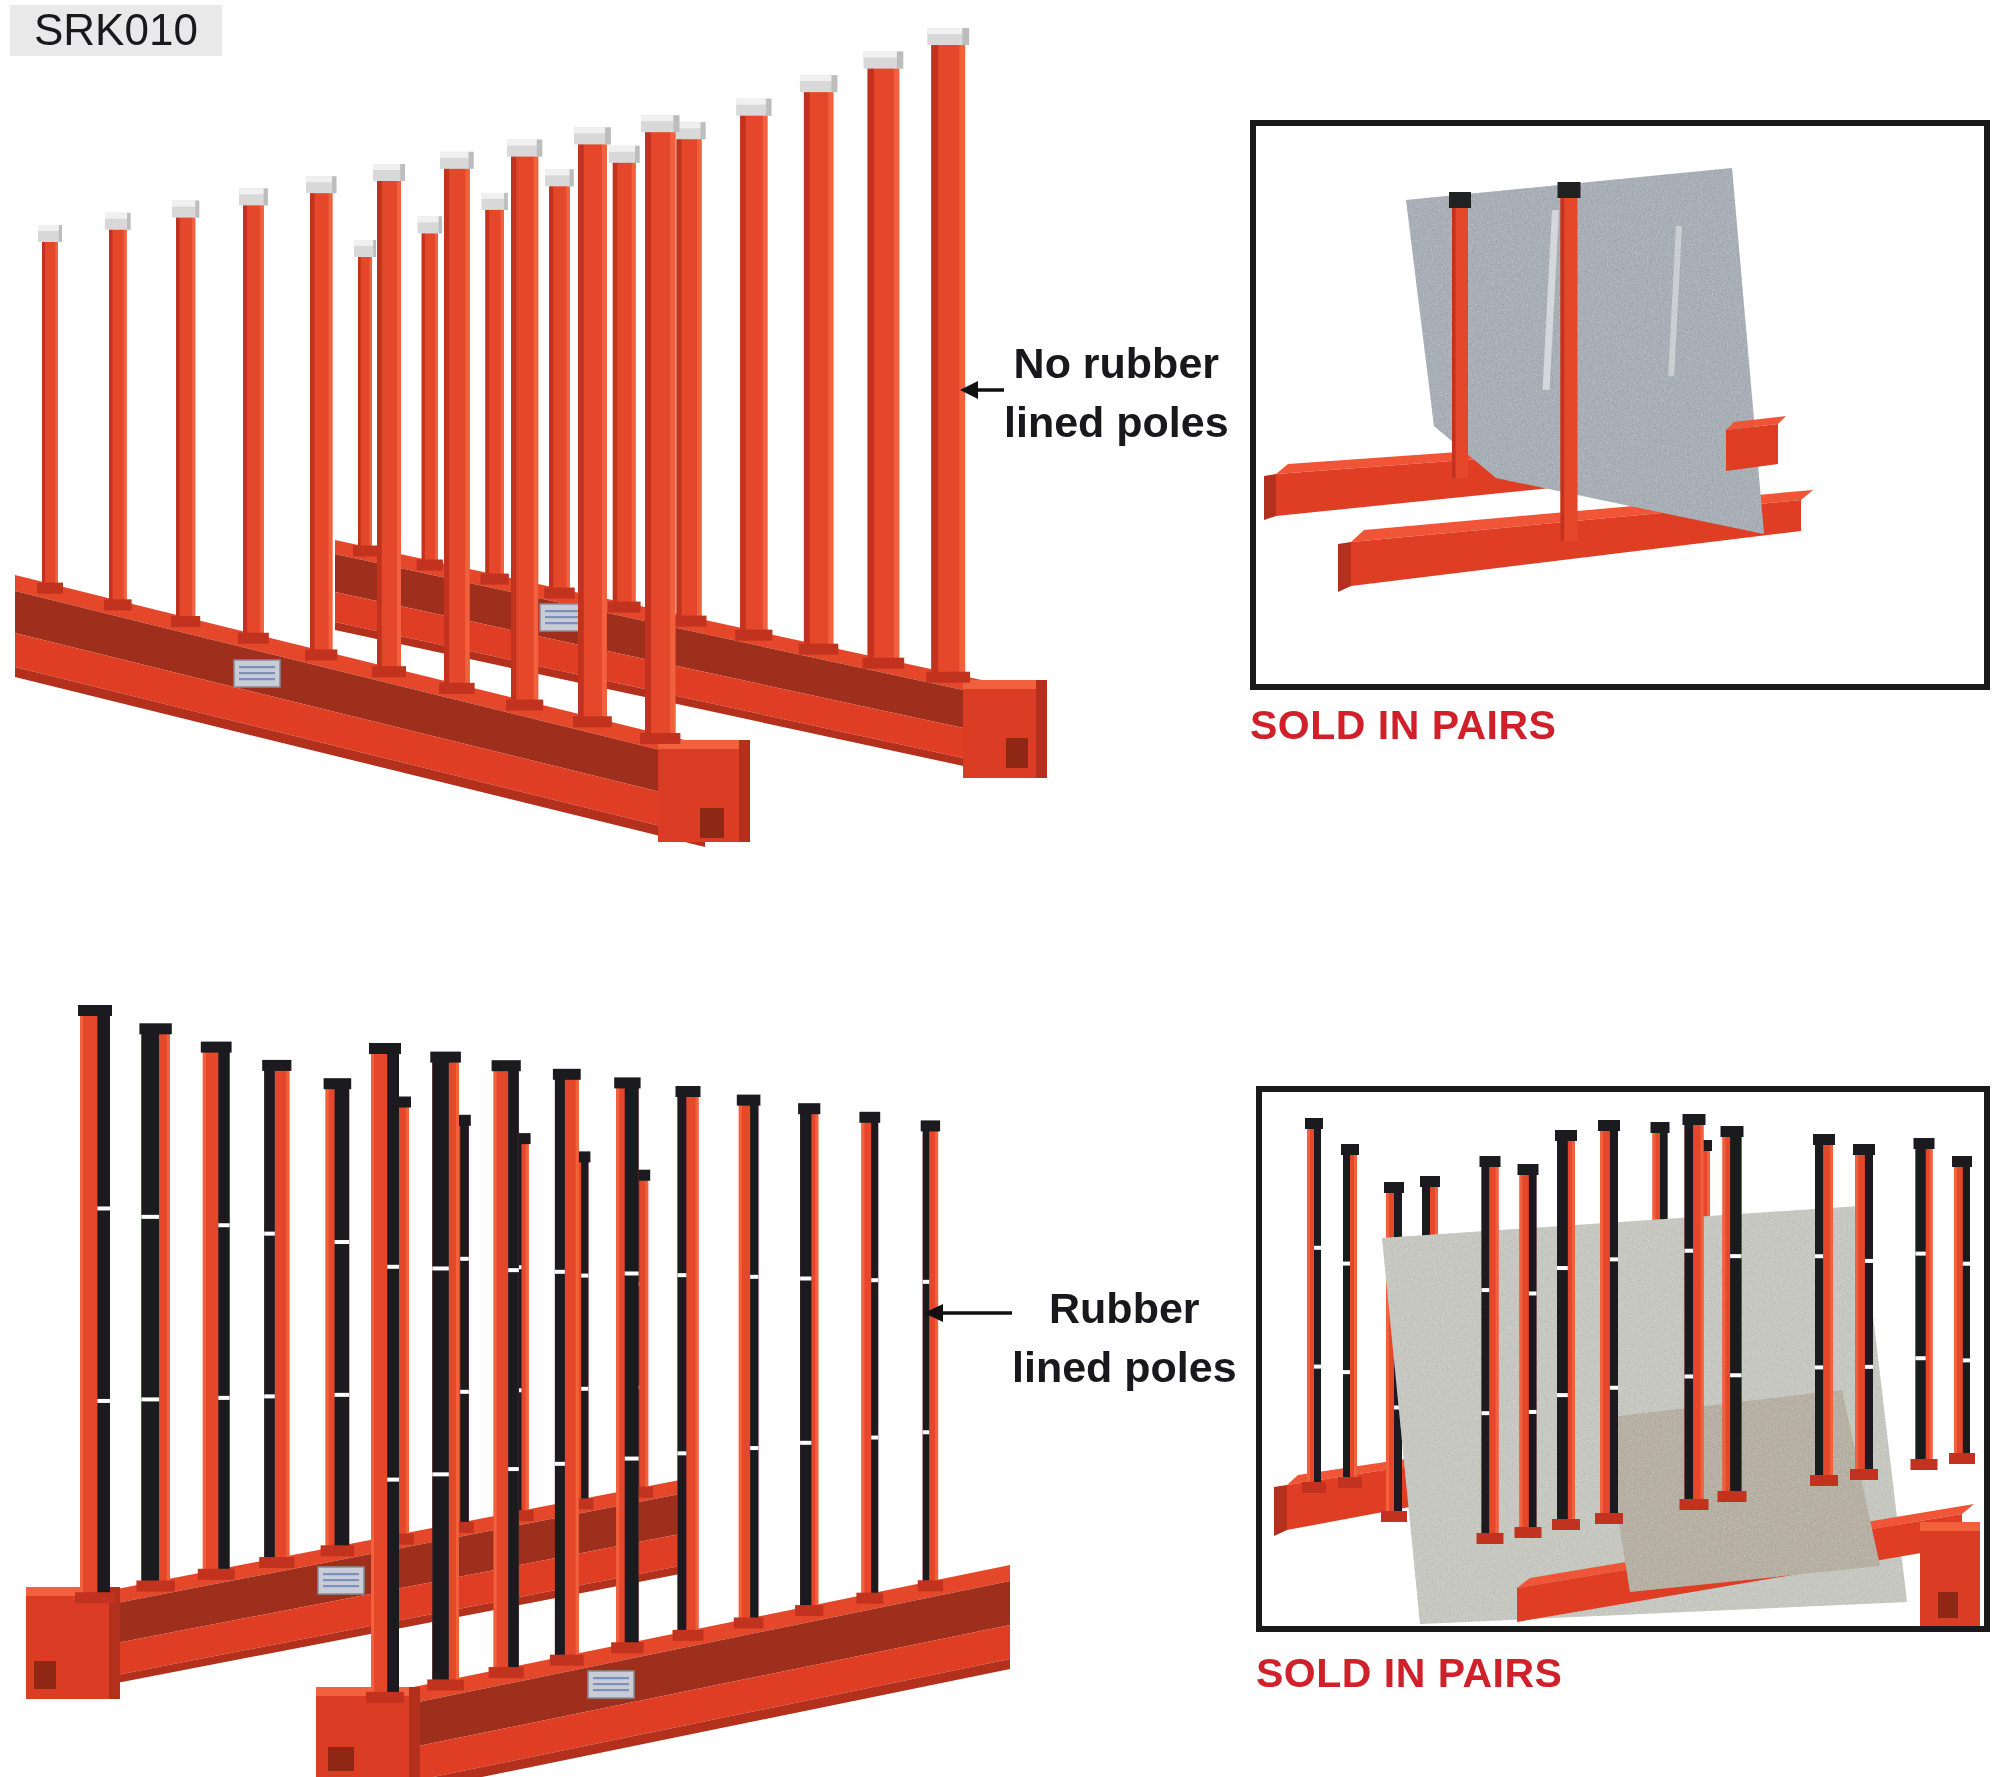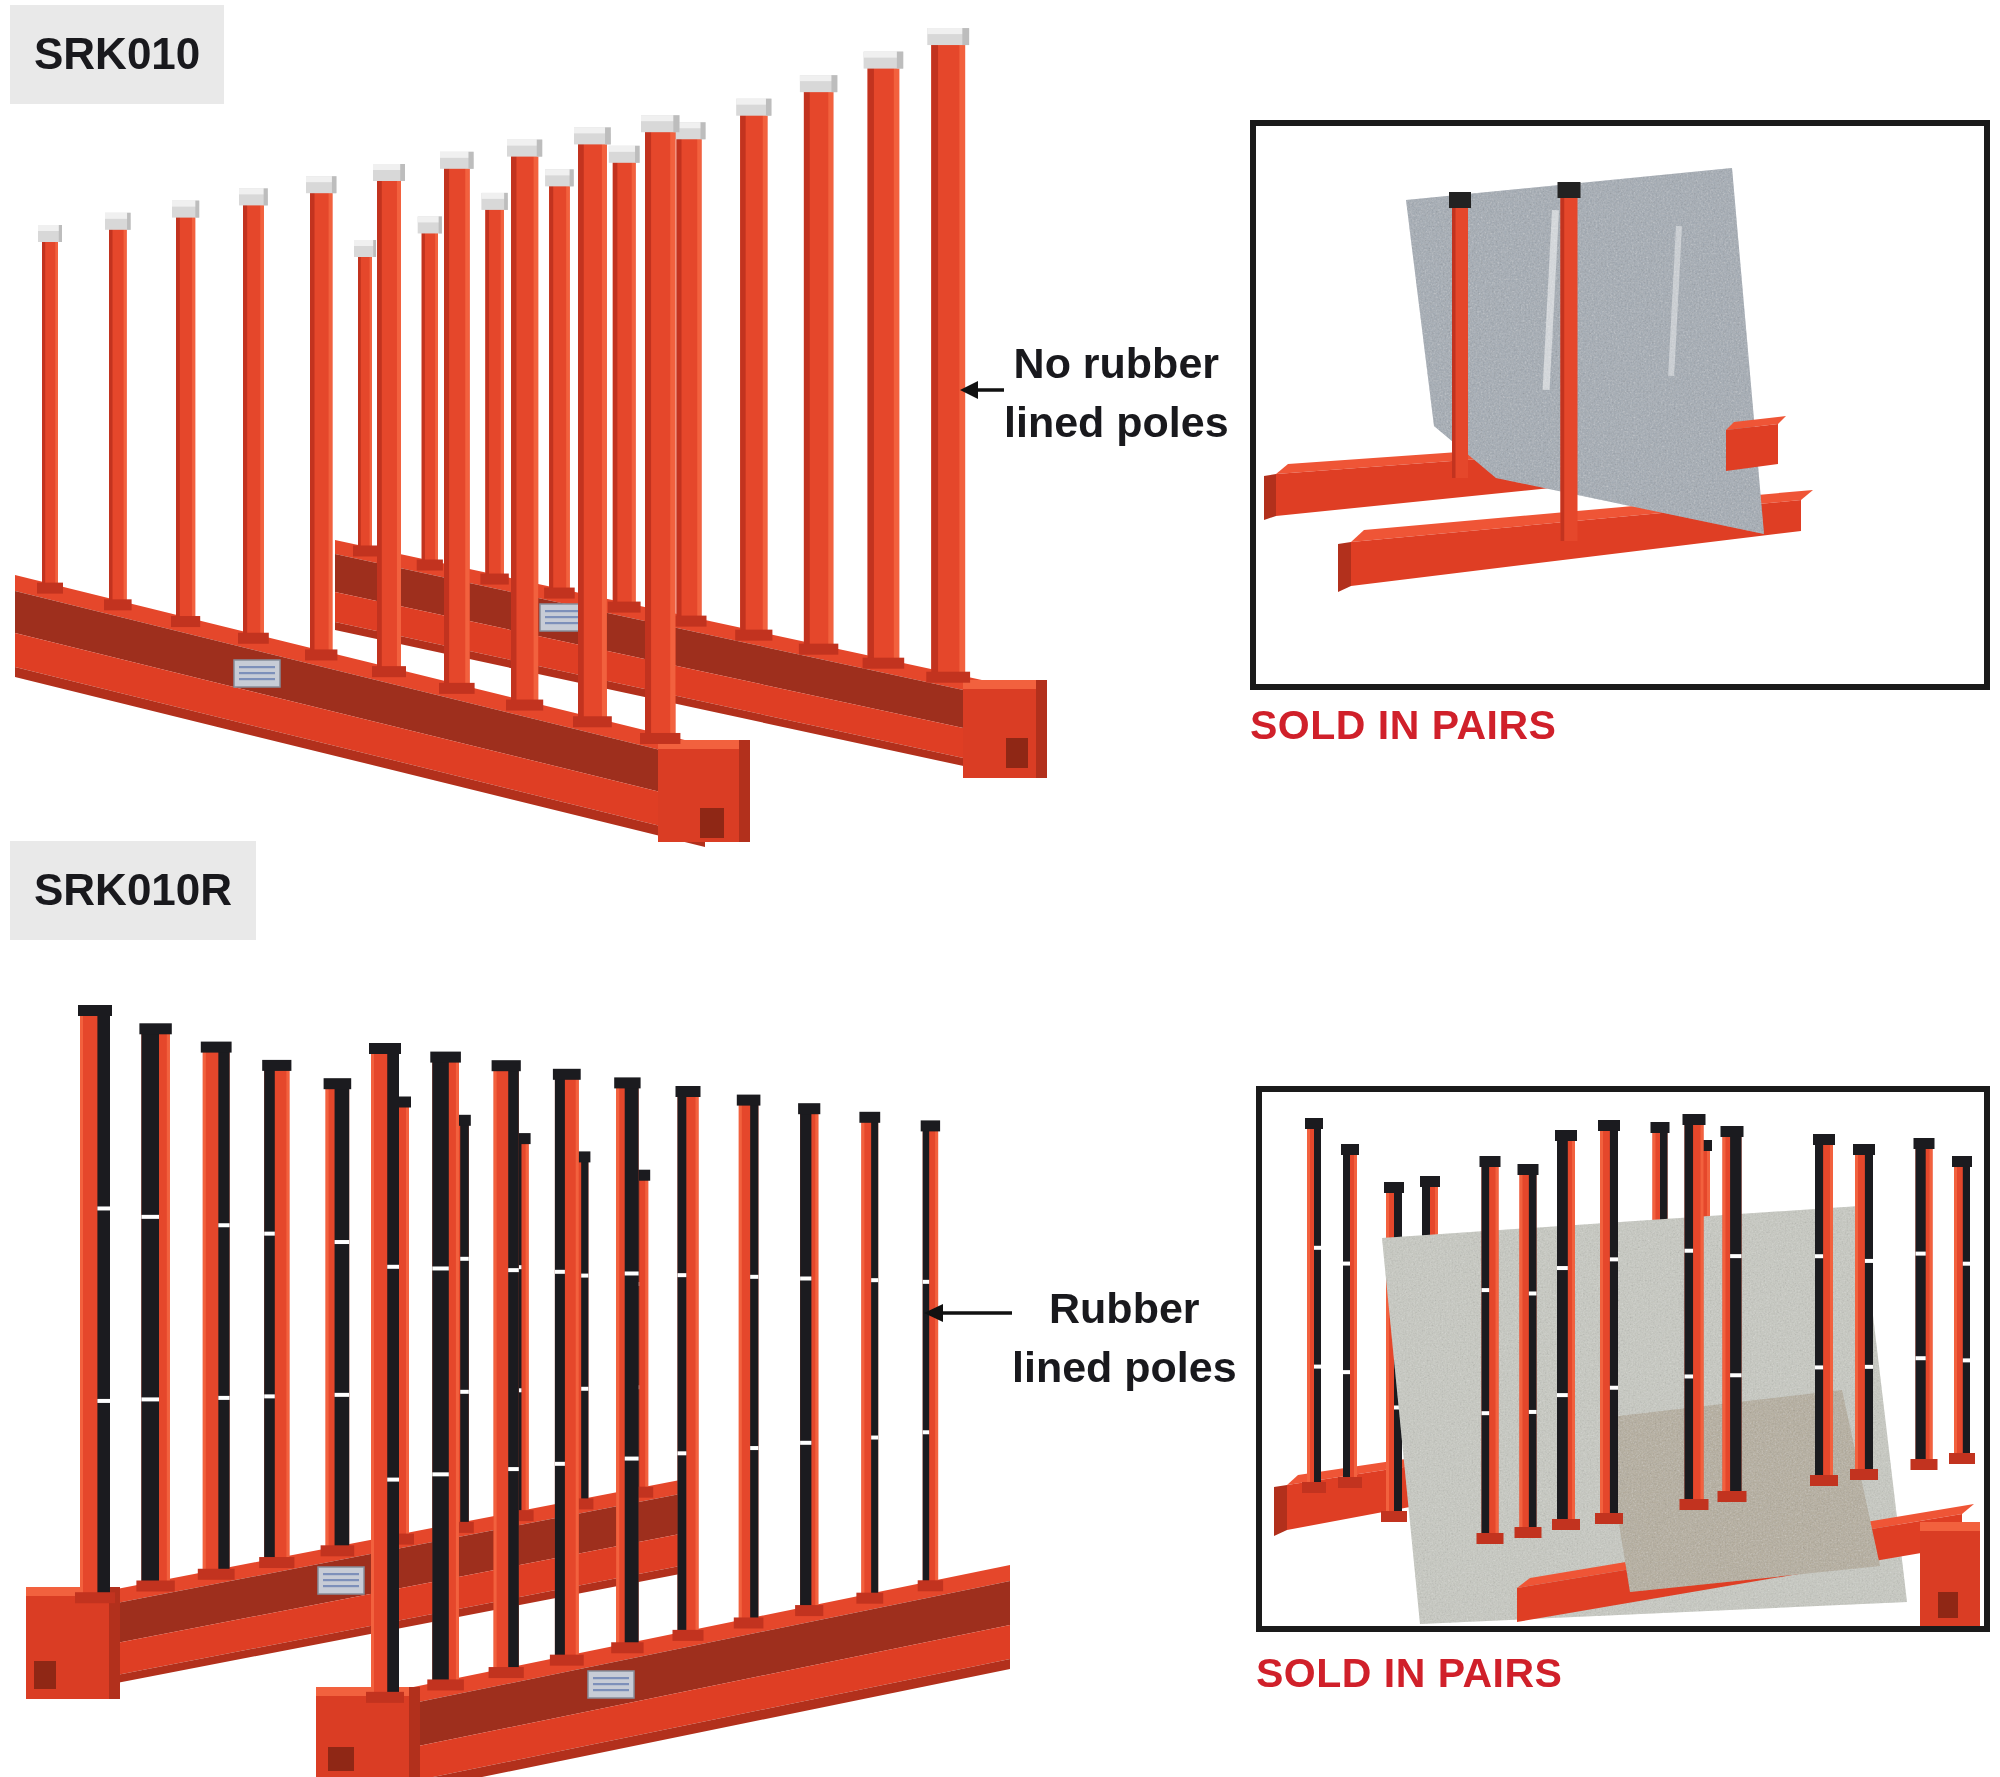--- a/index.html
+++ b/index.html
@@ -1,19 +1,19 @@
 <!DOCTYPE html>
 <html><head>
 <meta charset="utf-8">
 <style>
   html,body{margin:0;padding:0;background:#ffffff;}
   .page{position:relative;width:2000px;height:1777px;background:#ffffff;
         font-family:"Liberation Sans",sans-serif;overflow:hidden;}
   .badge{position:absolute;left:10px;background:#e9e9e9;color:#19191d;
-         font-weight:700;font-size:44px;line-height:1.15;padding:24px 24px;text-align:center;}
+         font-weight:400;font-size:44px;line-height:1.15;padding:0 24px;text-align:center;}
   #badge1{top:5px;}
   #badge2{top:841px;}
   .render{position:absolute;left:0;}
   #render1{top:20px;width:1240px;height:830px;}
   #render2{top:955px;width:1240px;height:822px;}
   .annotation{position:absolute;color:#19191d;font-weight:700;font-size:43px;line-height:59px;text-align:center;}
   #ann1{left:1004px;top:334px;}
   #ann2{left:1012px;top:1279px;}
   .arrow{position:absolute;}
   #arrow1{left:958px;top:372px;width:48px;height:36px;}
@@ -306,21 +306,20 @@
               <rect x="304.5" y="70" width="3.74" height="345" fill="#c2331f"></rect>
               <rect x="301.5" y="56" width="23" height="16" fill="#222222"></rect>
             </g>
           </g>
       </g>
     </svg>
   </figure>
 
   <div class="caption" id="cap1">SOLD IN PAIRS</div>
 
-  <div class="badge" id="badge2">SRK010R</div>
 
   <svg class="render" id="render2" viewBox="0 0 1240 822">
       <g>
         <polygon points="60,645 680,525 680,539 60,659" fill="#e5472b"></polygon>
         <polygon points="60,659 680,539 680,579 60,699" fill="#9e2f1d"></polygon>
         <polygon points="60,699 680,579 680,611 60,731" fill="#df3e24"></polygon>
         <polygon points="60,731 680,611 680,619 60,739" fill="#b2301c"></polygon>
         <rect x="26" y="632" width="94" height="112" fill="#da3d24"></rect>
         <rect x="26" y="632" width="94" height="9" fill="#f2613e"></rect>
         <rect x="109" y="632" width="11" height="112" fill="#b2301c"></rect>

